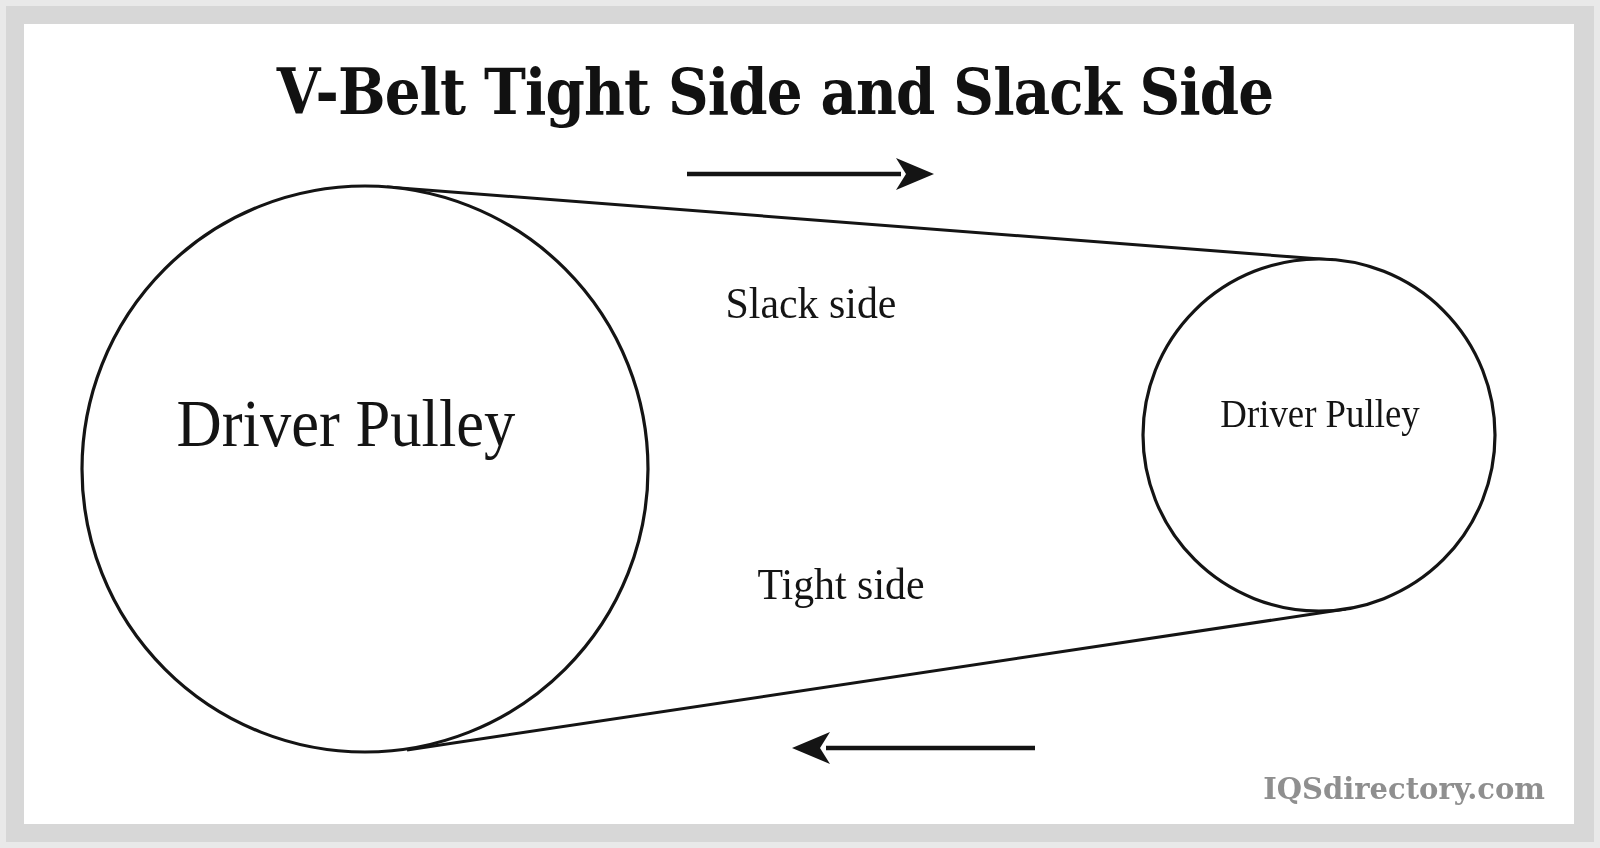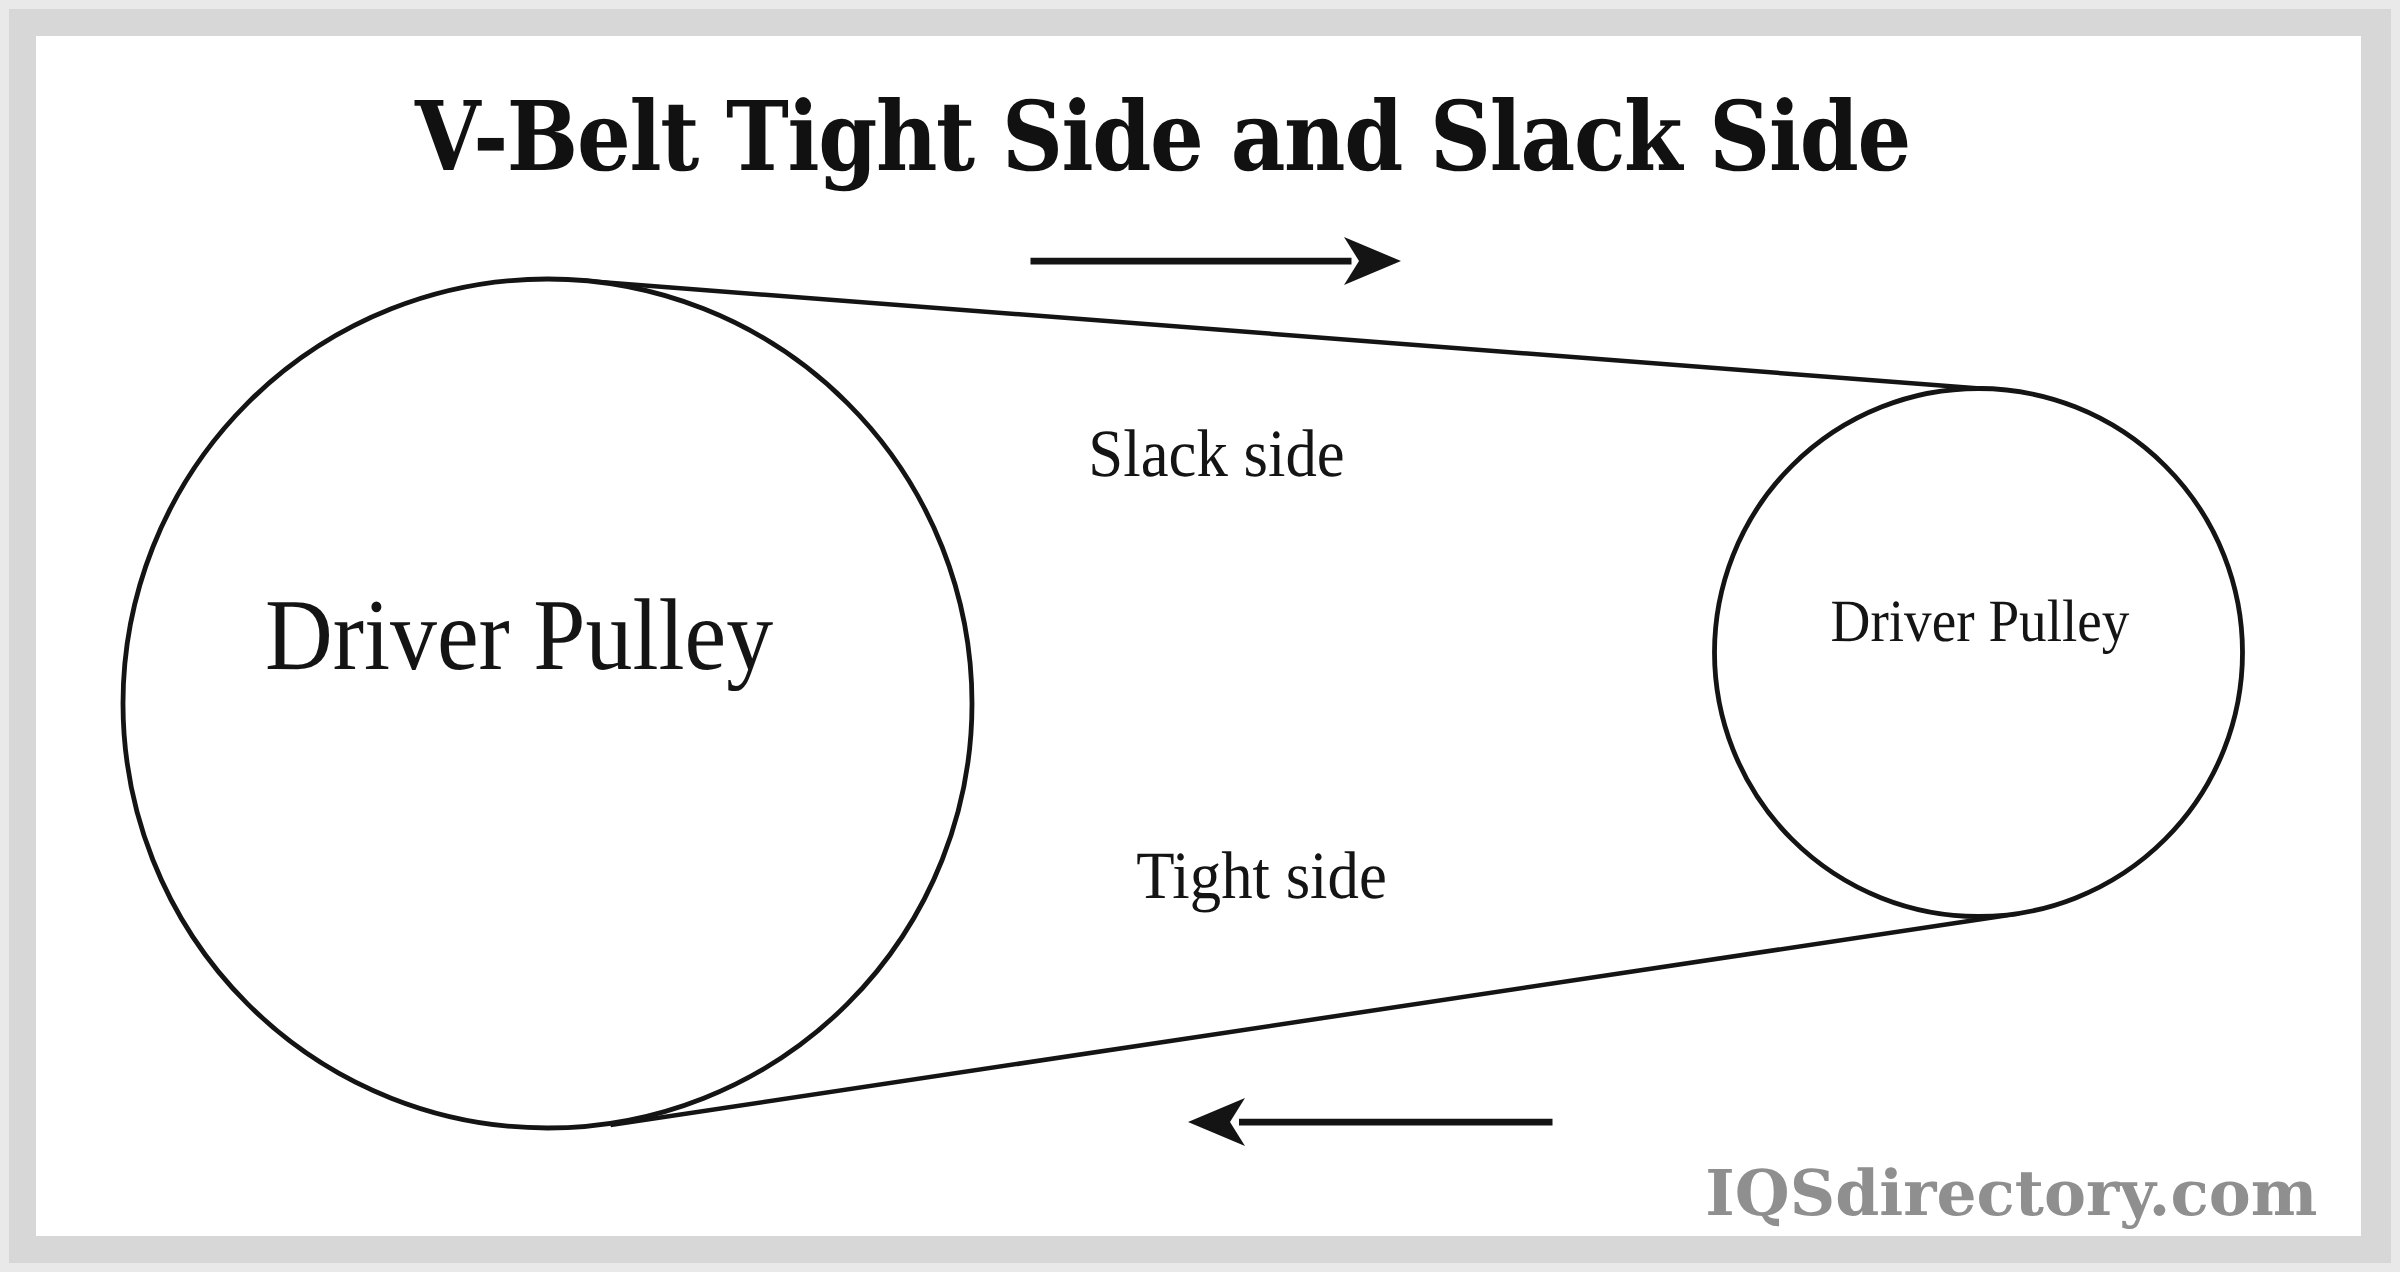--- a/index.html
+++ b/index.html
@@ -79,21 +79,21 @@
     top: 584px;
     font-size: 45px;
     transform: translate(-50%, -50%) scaleX(0.93);
   }
   .watermark {
     position: absolute;
     right: 55px;
     top: 775px;
     font-family: "DejaVu Serif", "Liberation Serif", serif;
     font-weight: bold;
-    font-size: 42px;
+    font-size: 29px;
     color: #8f8f8f;
     line-height: 1;
     white-space: nowrap;
   }
 </style>
 </head>
 <body>
 
 <div class="frame-outer"></div>
 <div class="frame-inner"></div>

